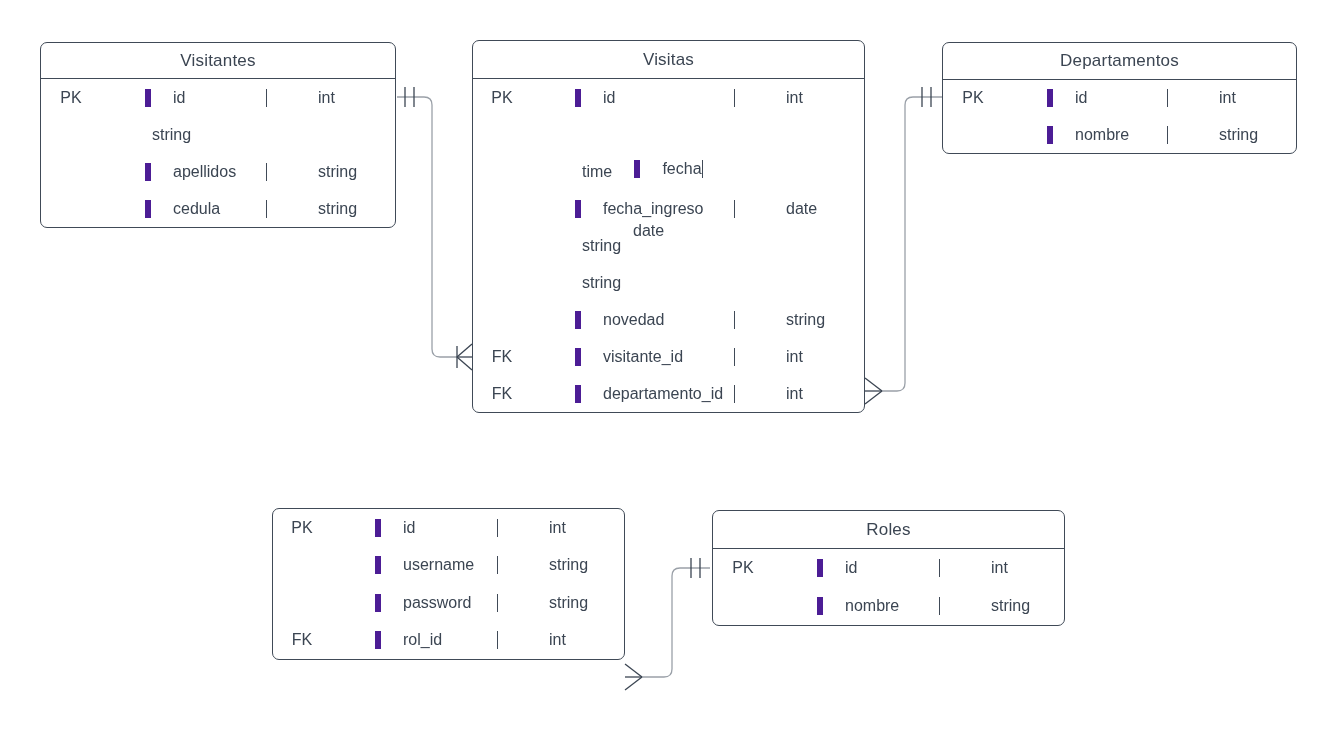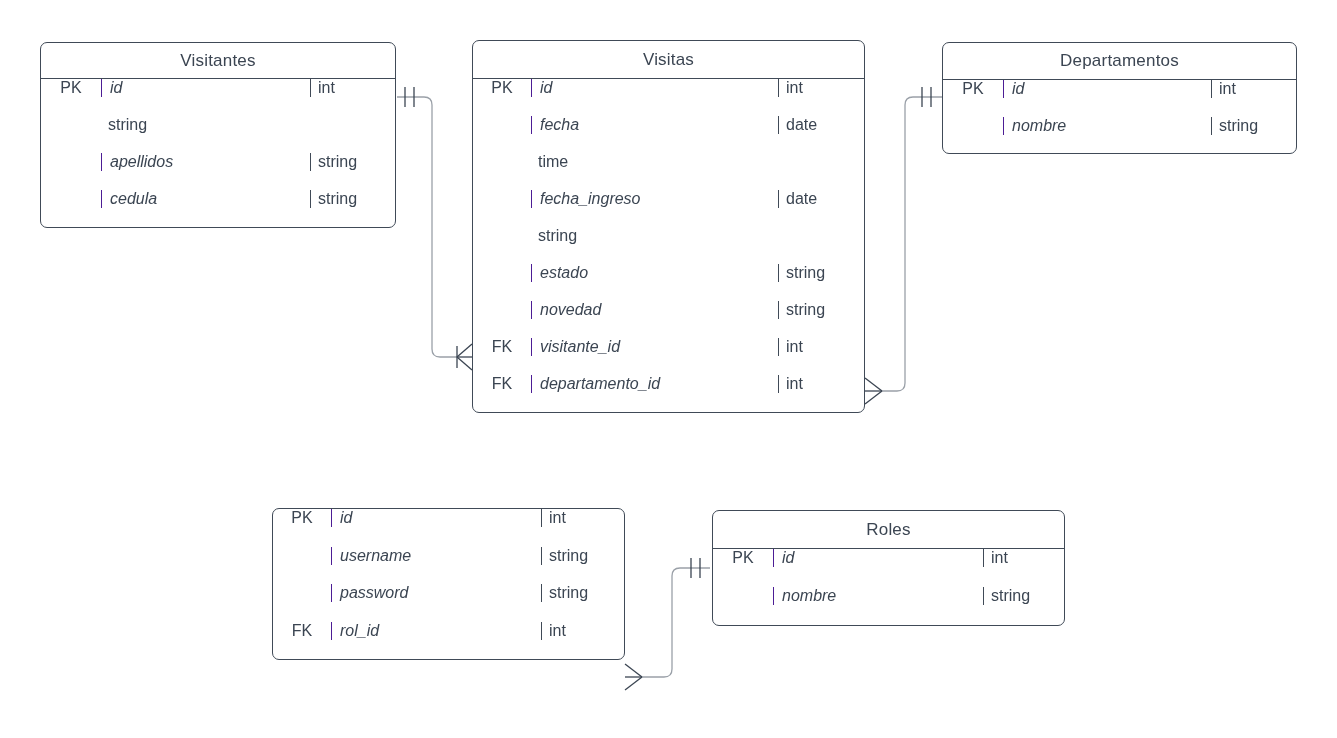--- a/index.html
+++ b/index.html
@@ -10,29 +10,28 @@
   .canvas{position:absolute;left:0;top:0;width:1088px;height:738px;}
   .er-table{
     position:absolute;background:#ffffff;
     border:1px solid #404a57;border-radius:7px;box-sizing:border-box;
   }
   .er-title{
     display:flex;align-items:center;justify-content:center;
     border-bottom:1px solid #404a57;font-size:17px;letter-spacing:.2px;
   }
   .er-rows{display:block;}
-  .er-row{display:flex;align-items:flex-start;font-size:16px;}
+  .er-row{display:flex;align-items:center;font-size:16px;gap:44px;}
   .er-key{
     flex:none;display:flex;align-items:center;justify-content:center;
   }
   .er-field{
-    flex:1;display:flex;align-items:center;padding-left:8px;
-    border-left:1px solid #4c1d95;border-right:1px solid #404a57;
+    flex:1;display:flex;align-items:center;padding-left:22px;
+    border-left:6px solid #4c1d95;border-right:1px solid #404a57;
     box-sizing:border-box;
-    font-style:italic;
   }
   .er-type{flex:none;display:flex;align-items:center;padding-left:7px;box-sizing:border-box;}
   svg.connectors{position:absolute;left:0;top:0;pointer-events:none;}
 </style>
 </head>
 <body>
 
 <div class="canvas">
   <svg class="connectors" width="1337" height="738">
       <g>
@@ -87,41 +86,40 @@
         </div>
       </div>
       <div class="er-table" style="left: 472px; top: 40px; width: 393px;">
         <div class="er-title" style="height: 37px;">Visitas</div>
         <div class="er-rows">
           <div class="er-row" style="height: 37px;">
             <div class="er-key" style="width: 58px;">PK</div>
             <div class="er-field">id</div>
             <div class="er-type" style="width: 85px;">int</div>
           </div>
-          <div class="er-row" style="height: 37px;">
+          <div class="er-row" style="height: 37px; flex-direction: column;">
             <div class="er-key" style="width: 58px;"></div>
             <div class="er-field">fecha</div>
             <div class="er-type" style="width: 85px;">date</div>
           </div>
           <div class="er-row" style="height: 37px;">
             <div class="er-key" style="width: 58px;"></div>
             <div class="er-type" style="width: 85px;">time</div>
           </div>
           <div class="er-row" style="height: 37px;">
             <div class="er-key" style="width: 58px;"></div>
             <div class="er-field">fecha_ingreso</div>
             <div class="er-type" style="width: 85px;">date</div>
           </div>
           <div class="er-row" style="height: 37px;">
             <div class="er-key" style="width: 58px;"></div>
             <div class="er-type" style="width: 85px;">string</div>
           </div>
           <div class="er-row" style="height: 37px;">
             <div class="er-key" style="width: 58px;"></div>
-            <div class="er-field">estado</div>
             <div class="er-type" style="width: 85px;">string</div>
           </div>
           <div class="er-row" style="height: 37px;">
             <div class="er-key" style="width: 58px;"></div>
             <div class="er-field">novedad</div>
             <div class="er-type" style="width: 85px;">string</div>
           </div>
           <div class="er-row" style="height: 37px;">
             <div class="er-key" style="width: 58px;">FK</div>
             <div class="er-field">visitante_id</div>

